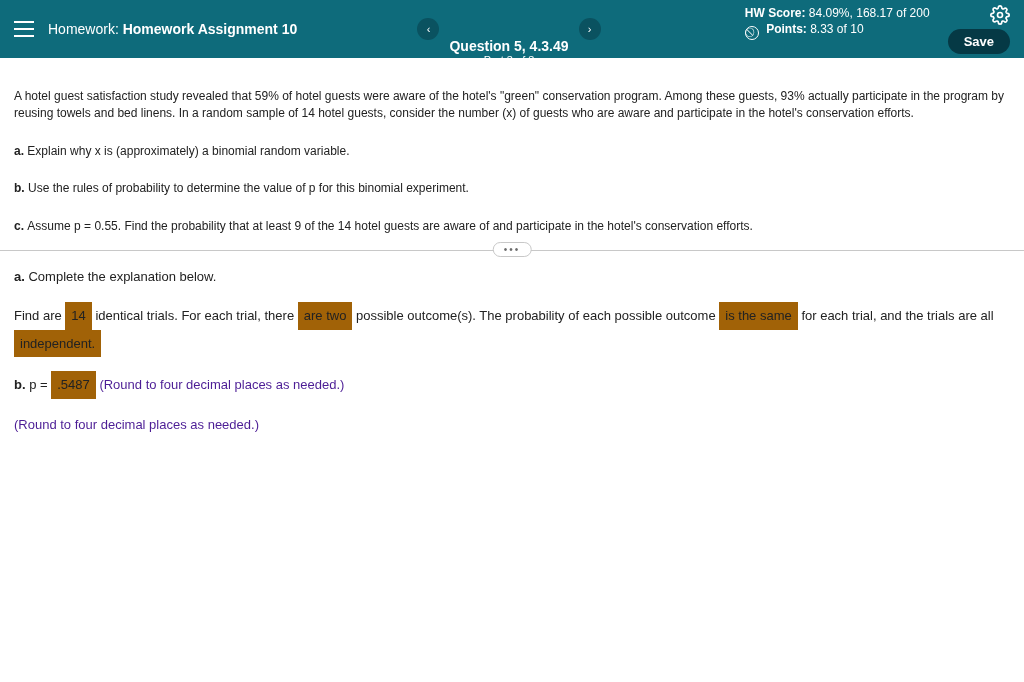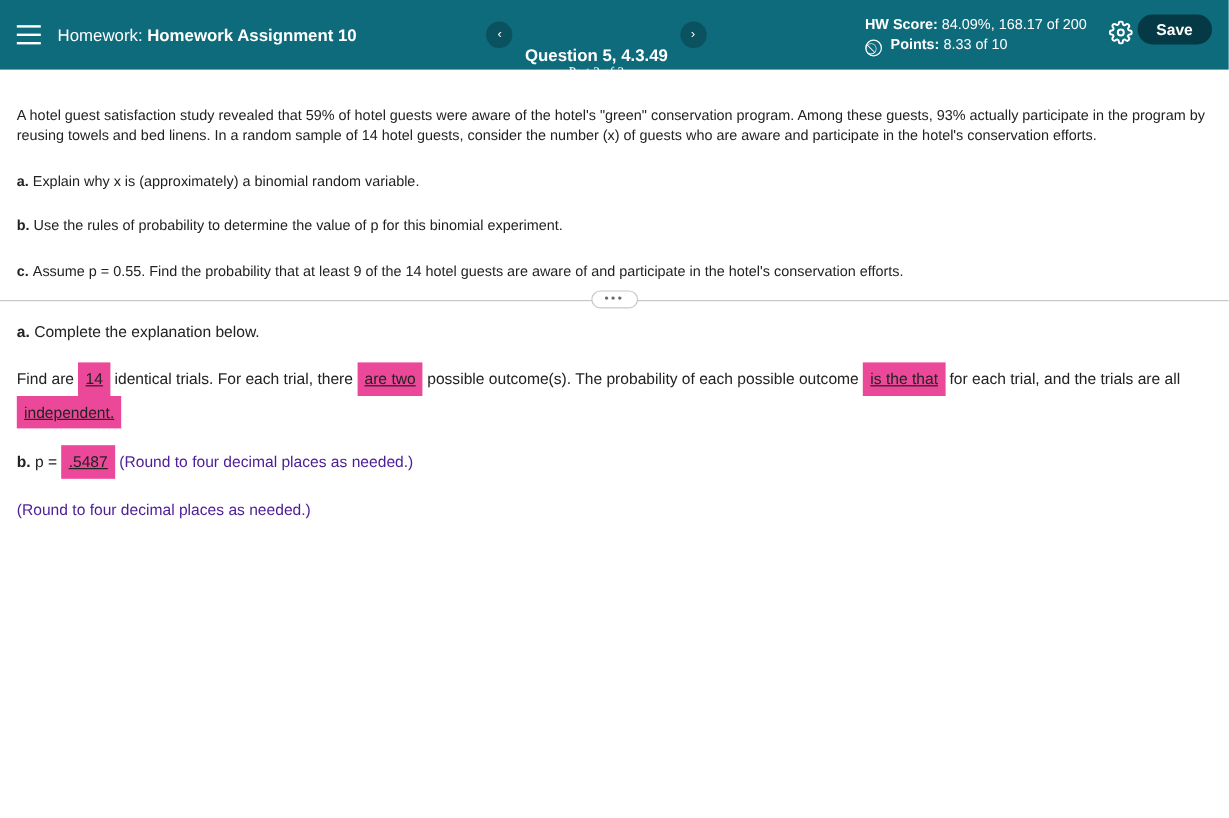--- a/index.html
+++ b/index.html
@@ -36,38 +36,38 @@
   }
   .nav-btn {
     width: 22px; height: 22px; border-radius: 50%;
     background: #0a5260; color: #fff;
     display: flex; align-items: center; justify-content: center;
     font-size: 11px; cursor: pointer;
     border: none;
   }
   .q-info { text-align: center; }
   .q-title { font-size: 14px; font-weight: bold; margin-top: 46px; }
-  .q-sub { font-size: 11px; font-family: Liberation Serif, serif; }
+  .q-sub { font-size: 11px; }
   .score-block { font-size: 12px; line-height: 1.4; }
   .score-block .bold { font-weight: bold; }
   .pencil-circle {
     display: inline-flex; align-items: center; justify-content: center;
     width: 14px; height: 14px; border-radius: 50%;
     border: 1.5px solid #fff; font-size: 9px; margin-right: 4px;
     position: relative; top: 2px;
   }
   .gear {
     width: 20px; height: 20px; cursor: pointer; color:#fff;
   }
   .save-btn {
     background: #053945; color: #fff; border-radius: 16px;
     padding: 5px 16px; font-size: 13px; font-weight: bold;
     border: none; cursor: pointer;
   }
-  .right-stack{ display:flex; align-items:flex-end; gap:4px;}
+  .right-stack{ display:flex; flex-direction:column; align-items:flex-end; gap:4px;}
   .header-right{ display:flex; align-items:flex-start; gap:18px;margin-left:24px;}
   
   .problem {
     padding: 10px 14px 6px 14px;
     font-size: 12px;
     color: #222;
     line-height: 1.45;
   }
   .problem p { margin-bottom: 1px; margin-top: 20px; }
   .problem .bold { font-weight: bold; }
@@ -76,23 +76,22 @@
   .dots-pill {
     position: absolute; left: 50%; top: -8px; transform: translateX(-50%);
     background: #fff; border: 1px solid #c8c8c8; border-radius: 8px;
     padding: 1px 10px; font-size: 10px; letter-spacing: 2px; color: #6b6b6b;
     cursor: pointer;
   }
   .answers { padding: 0 14px; font-size: 13px; color: #222; }
   .answers .row { margin-bottom: 14px; line-height: 1.8; }
   .answers .bold { font-weight: bold; }
   .chip {
-    background: #ec4899; padding: 2px 6px;
+    background: #a16207; padding: 2px 6px;
     display: inline-block;
-    text-decoration: underline;
   }
   .hint { color: #4c1d95; }
   .input-box {
     display: inline-block; width: 28px; height: 16px;
     border: 1.5px solid #2a5fc9; vertical-align: middle;
     background: #fff;
   }
 </style>
 </head>
 <body>
@@ -154,21 +153,21 @@
 <div class="answers">
   <div class="row">
     <span class="bold">a. </span><span>Complete the explanation below.</span>
   </div>
   <div class="row">
     <span>Find are</span>
     <span class="chip">14</span>
     <span>identical trials. For each trial, there</span>
     <span class="chip">are two</span>
     <span>possible outcome(s). The probability of each possible outcome</span>
-    <span class="chip">is the that</span>
+    <span class="chip">is the same</span>
     <span>for each trial, and the trials are all</span>
     <span class="chip">independent.</span>
   </div>
   <div class="row">
     <span class="bold">b. </span>
     <span>p =</span>
     <span class="chip">.5487</span>
     <span class="hint">(Round to four decimal places as needed.)</span>
   </div>
   <div class="row">

